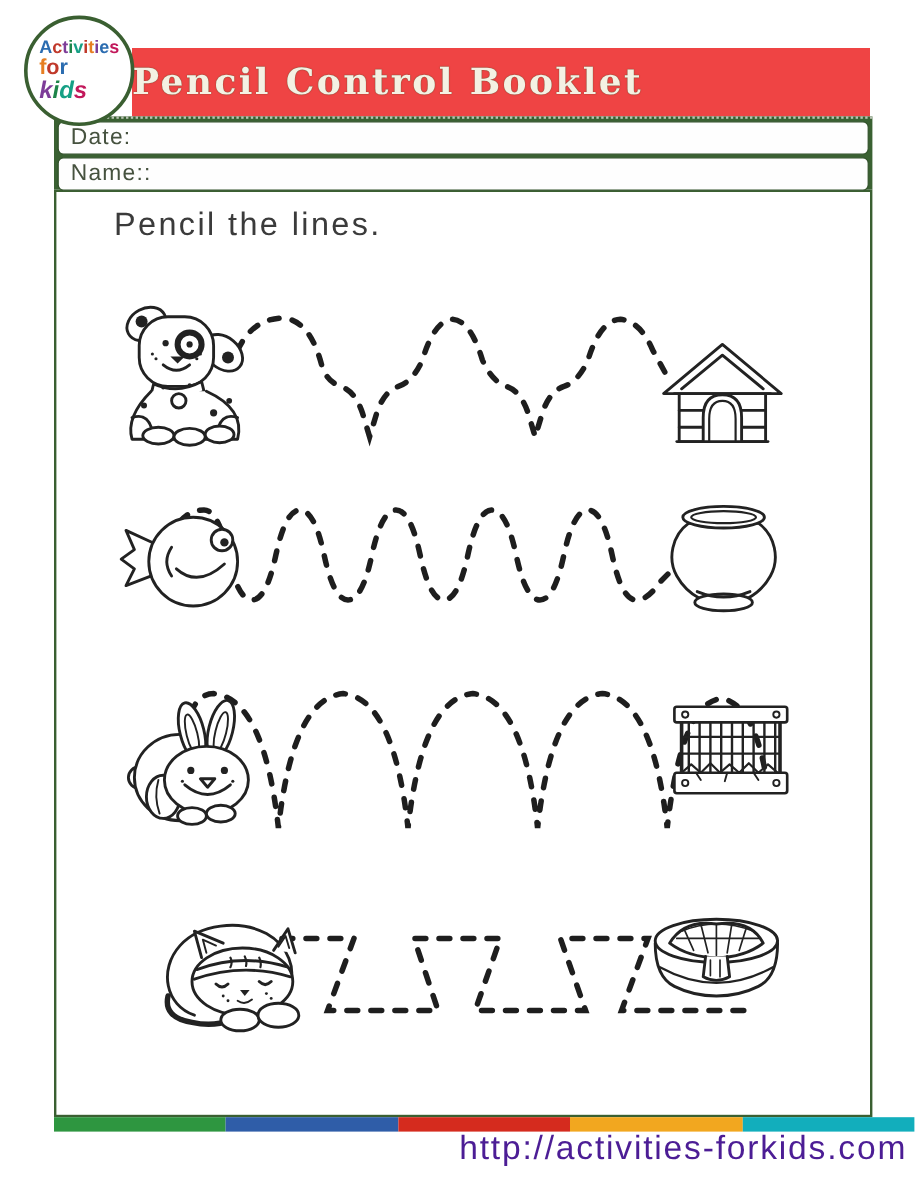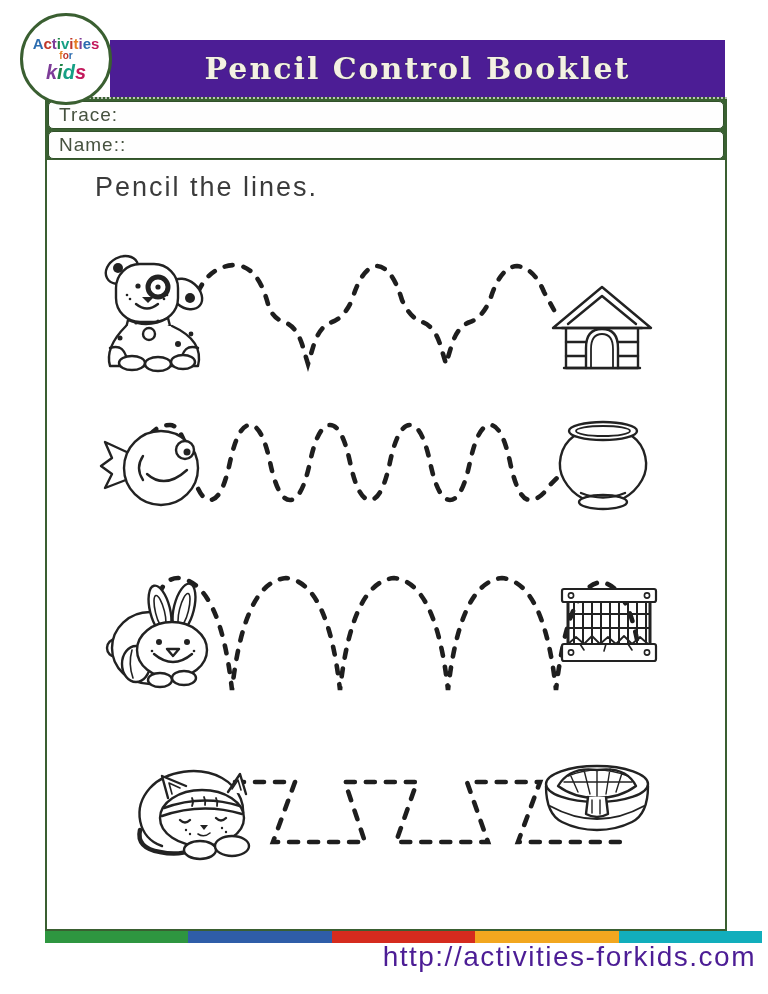--- a/index.html
+++ b/index.html
@@ -2,28 +2,28 @@
 <html><head>
 <meta charset="utf-8">
 <style>
   html,body{margin:0;padding:0;background:#fff;}
   .page{position:relative;width:768px;height:994px;background:#fff;overflow:hidden;
         font-family:"Liberation Sans",sans-serif;}
 
   
   .logo{position:absolute;left:20px;top:13px;width:86px;height:86px;border-radius:50%;
         background:#fff;border:3px solid #3a5f31;z-index:6;display:flex;align-items:center;justify-content:center;}
-  .logo-text{text-align:center;font-weight:bold;line-height:1.02;}
+  .logo-text{font-weight:bold;line-height:1.02;}
   .logo-text div:nth-child(1){font-size:15px;letter-spacing:0;}
-  .logo-text div:nth-child(2){font-size:10px;}
+  .logo-text div:nth-child(2){font-size:18px;}
   .logo-text div:nth-child(3){font-size:20px;font-style:italic;}
 
   
-  .bar{position:absolute;left:110px;top:40px;width:615px;height:57px;background:#4c1d95;z-index:2;
-       display:flex;align-items:center;justify-content:center;}
+  .bar{position:absolute;left:110px;top:40px;width:615px;height:57px;background:#ef4444;z-index:2;
+       display:flex;align-items:center;}
   .bar h1{margin:0;font-family:"DejaVu Serif",serif;font-weight:bold;font-size:30px;color:#f4f1e3;
           letter-spacing:2px;text-shadow:0 0 1px #2a4a22;}
 
   
   .strip{position:absolute;left:45px;top:97px;width:682px;height:61px;background:#3a6132;z-index:3;
          border-top:2px dotted #b9c4b4;box-sizing:border-box;}
   .frow{position:absolute;left:3px;right:3px;height:26px;background:#fefefe;
         border:1.6px solid #31512a;border-radius:5px;display:flex;align-items:center;}
   .frow .lbl{font-size:19px;color:#46523f;padding-left:10px;letter-spacing:1px;}
   .frow .val{font-size:19px;color:#333;padding-left:8px;}
@@ -54,21 +54,21 @@
         <div><span style="color: rgb(125, 60, 152);">k</span><span style="color: rgb(30, 132, 73);">i</span><span style="color: rgb(22, 160, 133);">d</span><span style="color: rgb(194, 24, 91);">s</span></div>
       </div>
   </div>
 
   <div class="bar">
     <h1>Pencil Control Booklet</h1>
   </div>
 
   <div class="strip">
     <div class="frow" style="top:2px;">
-      <span class="lbl">Trace:</span>
+      <span class="lbl">Date:</span>
       <span class="val"></span>
     </div>
     <div class="frow" style="top:32px;">
       <span class="lbl">Name::</span>
       <span class="val"></span>
     </div>
   </div>
 
   <div class="main"></div>
   <div class="instruction">Pencil the lines.</div>

